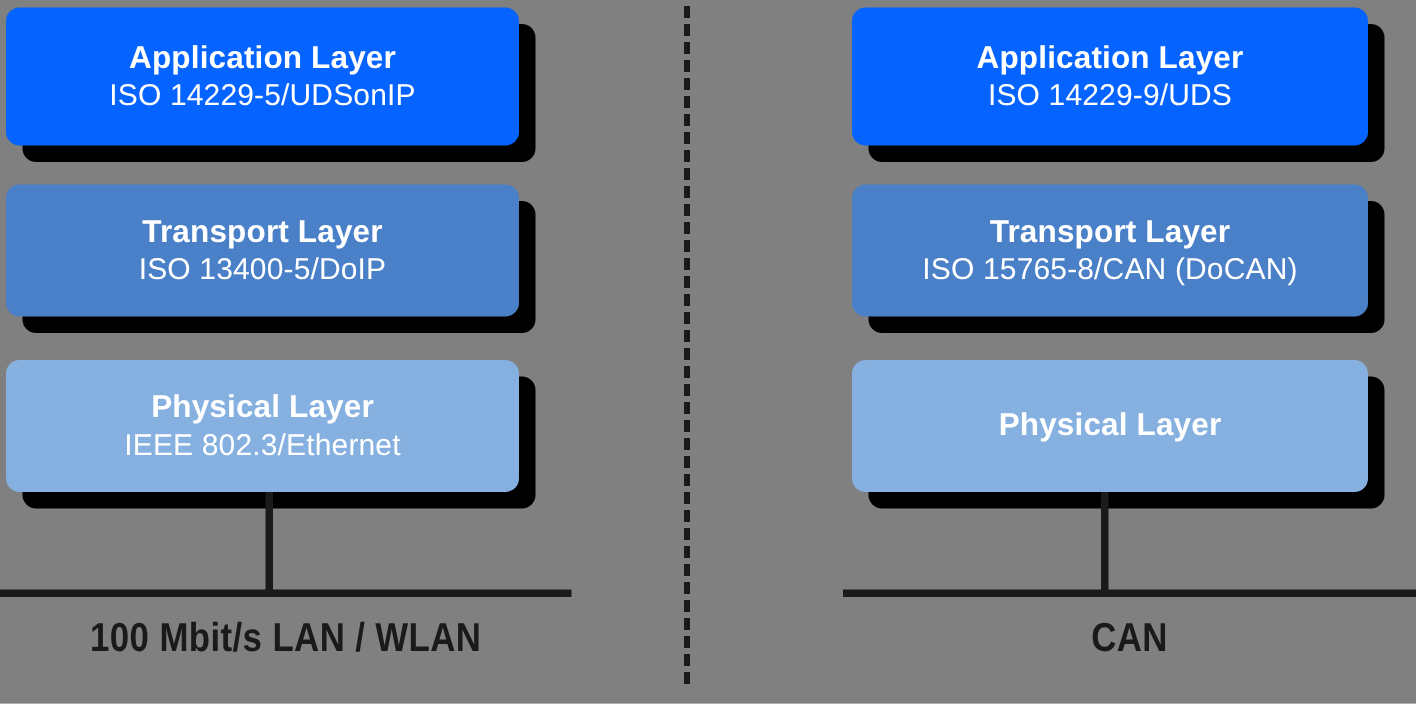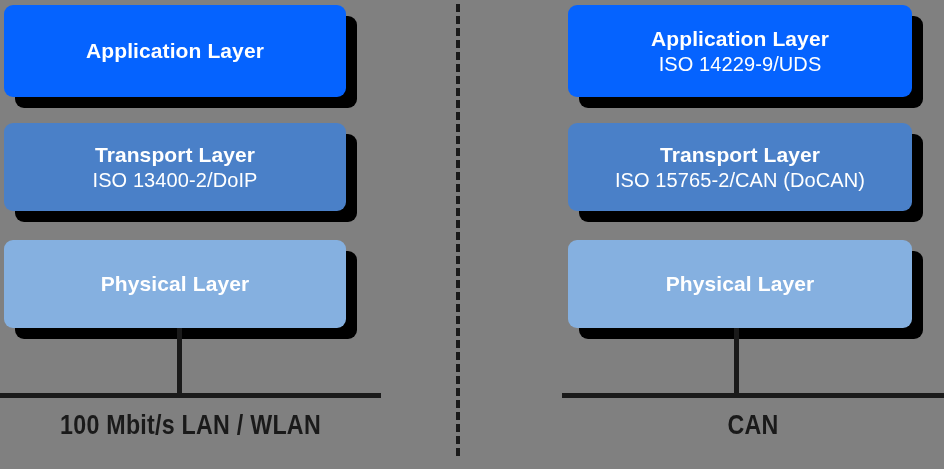--- a/index.html
+++ b/index.html
@@ -116,48 +116,50 @@
 </style>
 </head>
 <body>
 
 <div id="diagram" style="background: rgb(128, 128, 128);">
 
   <div class="stack stack-left">
 
     <div class="layer-box row-application" style="background-color: rgb(5, 99, 255); color: rgb(255, 255, 255); box-shadow: rgb(0, 0, 0) 11px 11px 0px 0px;">
       <div class="layer-title">Application Layer</div>
+      <div class="layer-subtitle">ISO 14229-5/UDSonIP</div>
     </div>
 
     <div class="layer-box row-transport" style="background-color: rgb(74, 128, 200); color: rgb(255, 255, 255); box-shadow: rgb(0, 0, 0) 11px 11px 0px 0px;">
       <div class="layer-title">Transport Layer</div>
-      <div class="layer-subtitle">ISO 13400-2/DoIP</div>
+      <div class="layer-subtitle">ISO 13400-5/DoIP</div>
     </div>
 
     <div class="layer-box row-physical" style="background-color: rgb(133, 176, 224); color: rgb(255, 255, 255); box-shadow: rgb(0, 0, 0) 11px 11px 0px 0px;">
       <div class="layer-title">Physical Layer</div>
+      <div class="layer-subtitle">IEEE 802.3/Ethernet</div>
     </div>
 
     <div class="connector" style="background: rgb(26, 26, 26);"></div>
     <div class="bus-line" style="background: rgb(26, 26, 26);"></div>
     <div class="bus-label" style="color: rgb(26, 26, 26);">100 Mbit/s LAN / WLAN</div>
   </div>
 
   <div class="divider" style="border-left-color: rgb(26, 26, 26);"></div>
 
   <div class="stack stack-right">
 
     <div class="layer-box row-application" style="background-color: rgb(5, 99, 255); color: rgb(255, 255, 255); box-shadow: rgb(0, 0, 0) 11px 11px 0px 0px;">
       <div class="layer-title">Application Layer</div>
       <div class="layer-subtitle">ISO 14229-9/UDS</div>
     </div>
 
     <div class="layer-box row-transport" style="background-color: rgb(74, 128, 200); color: rgb(255, 255, 255); box-shadow: rgb(0, 0, 0) 11px 11px 0px 0px;">
       <div class="layer-title">Transport Layer</div>
-      <div class="layer-subtitle">ISO 15765-2/CAN (DoCAN)</div>
+      <div class="layer-subtitle">ISO 15765-8/CAN (DoCAN)</div>
     </div>
 
     <div class="layer-box row-physical" style="background-color: rgb(133, 176, 224); color: rgb(255, 255, 255); box-shadow: rgb(0, 0, 0) 11px 11px 0px 0px;">
       <div class="layer-title">Physical Layer</div>
     </div>
 
     <div class="connector" style="background: rgb(26, 26, 26);"></div>
     <div class="bus-line" style="background: rgb(26, 26, 26);"></div>
     <div class="bus-label" style="color: rgb(26, 26, 26);">CAN</div>
   </div>

